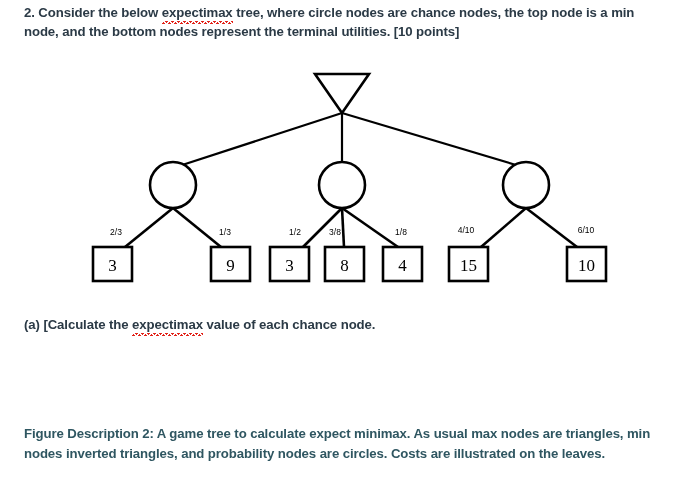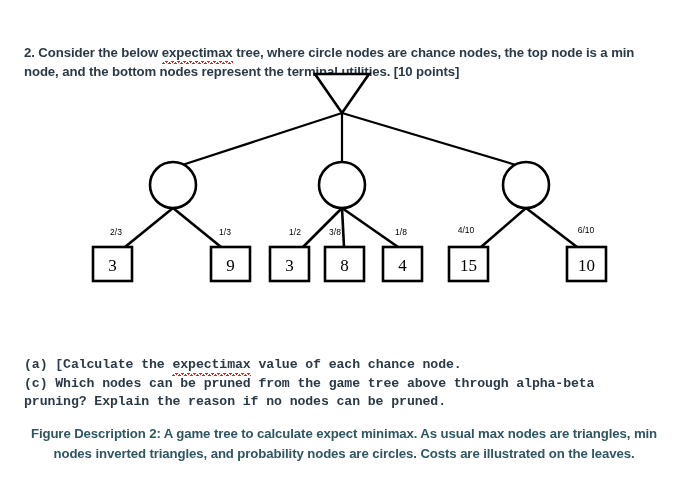--- a/index.html
+++ b/index.html
@@ -23,33 +23,32 @@
   }
 
   
   .qtext {
     position: absolute;
     font-size: 13.2px;
     line-height: 18.5px;
     font-weight: bold;
     color: #2b3a46;
     letter-spacing: -0.1px;
-    margin-top: 40px;
   }
   #question-stem {
     left: 24px;
     top: 4px;
     width: 620px;
   }
   #parts-block {
     left: 24px;
     top: 316px;
     width: 640px;
   }
-  .part-line { display: block; font-family: Liberation Mono, monospace; }
+  .part-line { display: block; }
 
   .squiggle {
     position: relative;
     display: inline-block;
   }
   .squiggle::after {
     content: "";
     position: absolute;
     left: 0;
     right: 0;
@@ -65,21 +64,20 @@
   #figure-caption {
     position: absolute;
     left: 24px;
     top: 424px;
     width: 640px;
     font-size: 13.2px;
     line-height: 19.5px;
     font-weight: bold;
     color: #2f5661;
     letter-spacing: -0.1px;
-    text-align: center;
   }
 
   
   #diagram {
     position: absolute;
     left: 15px;
     top: 60px;
     width: 689px;
     height: 240px;
   }
@@ -163,18 +161,17 @@
         <g>
           <rect x="552" y="187" width="39" height="34" fill="#ffffff" stroke="#000000" stroke-width="2.6"></rect>
           <text x="571.5" y="211" font-family="Liberation Serif, serif" font-size="17" fill="#000000" text-anchor="middle">10</text>
         </g>
       </g>
     </svg>
   </div>
 
   <div class="qtext" id="parts-block">
     <span class="part-line"><span>(a) [Calculate the </span><span class="squiggle"><span>expectimax</span></span><span> value of each chance node.</span></span>
-    <span class="part-line">(c) Which nodes can be pruned from the game tree above through alpha-beta pruning? Explain the reason if no nodes can be pruned.</span>
   </div>
 
   <div id="figure-caption">Figure Description 2: A game tree to calculate expect minimax. As usual max nodes are triangles, min nodes inverted triangles, and probability nodes are circles. Costs are illustrated on the leaves.</div>
 
 </div>
 
 </body></html>

